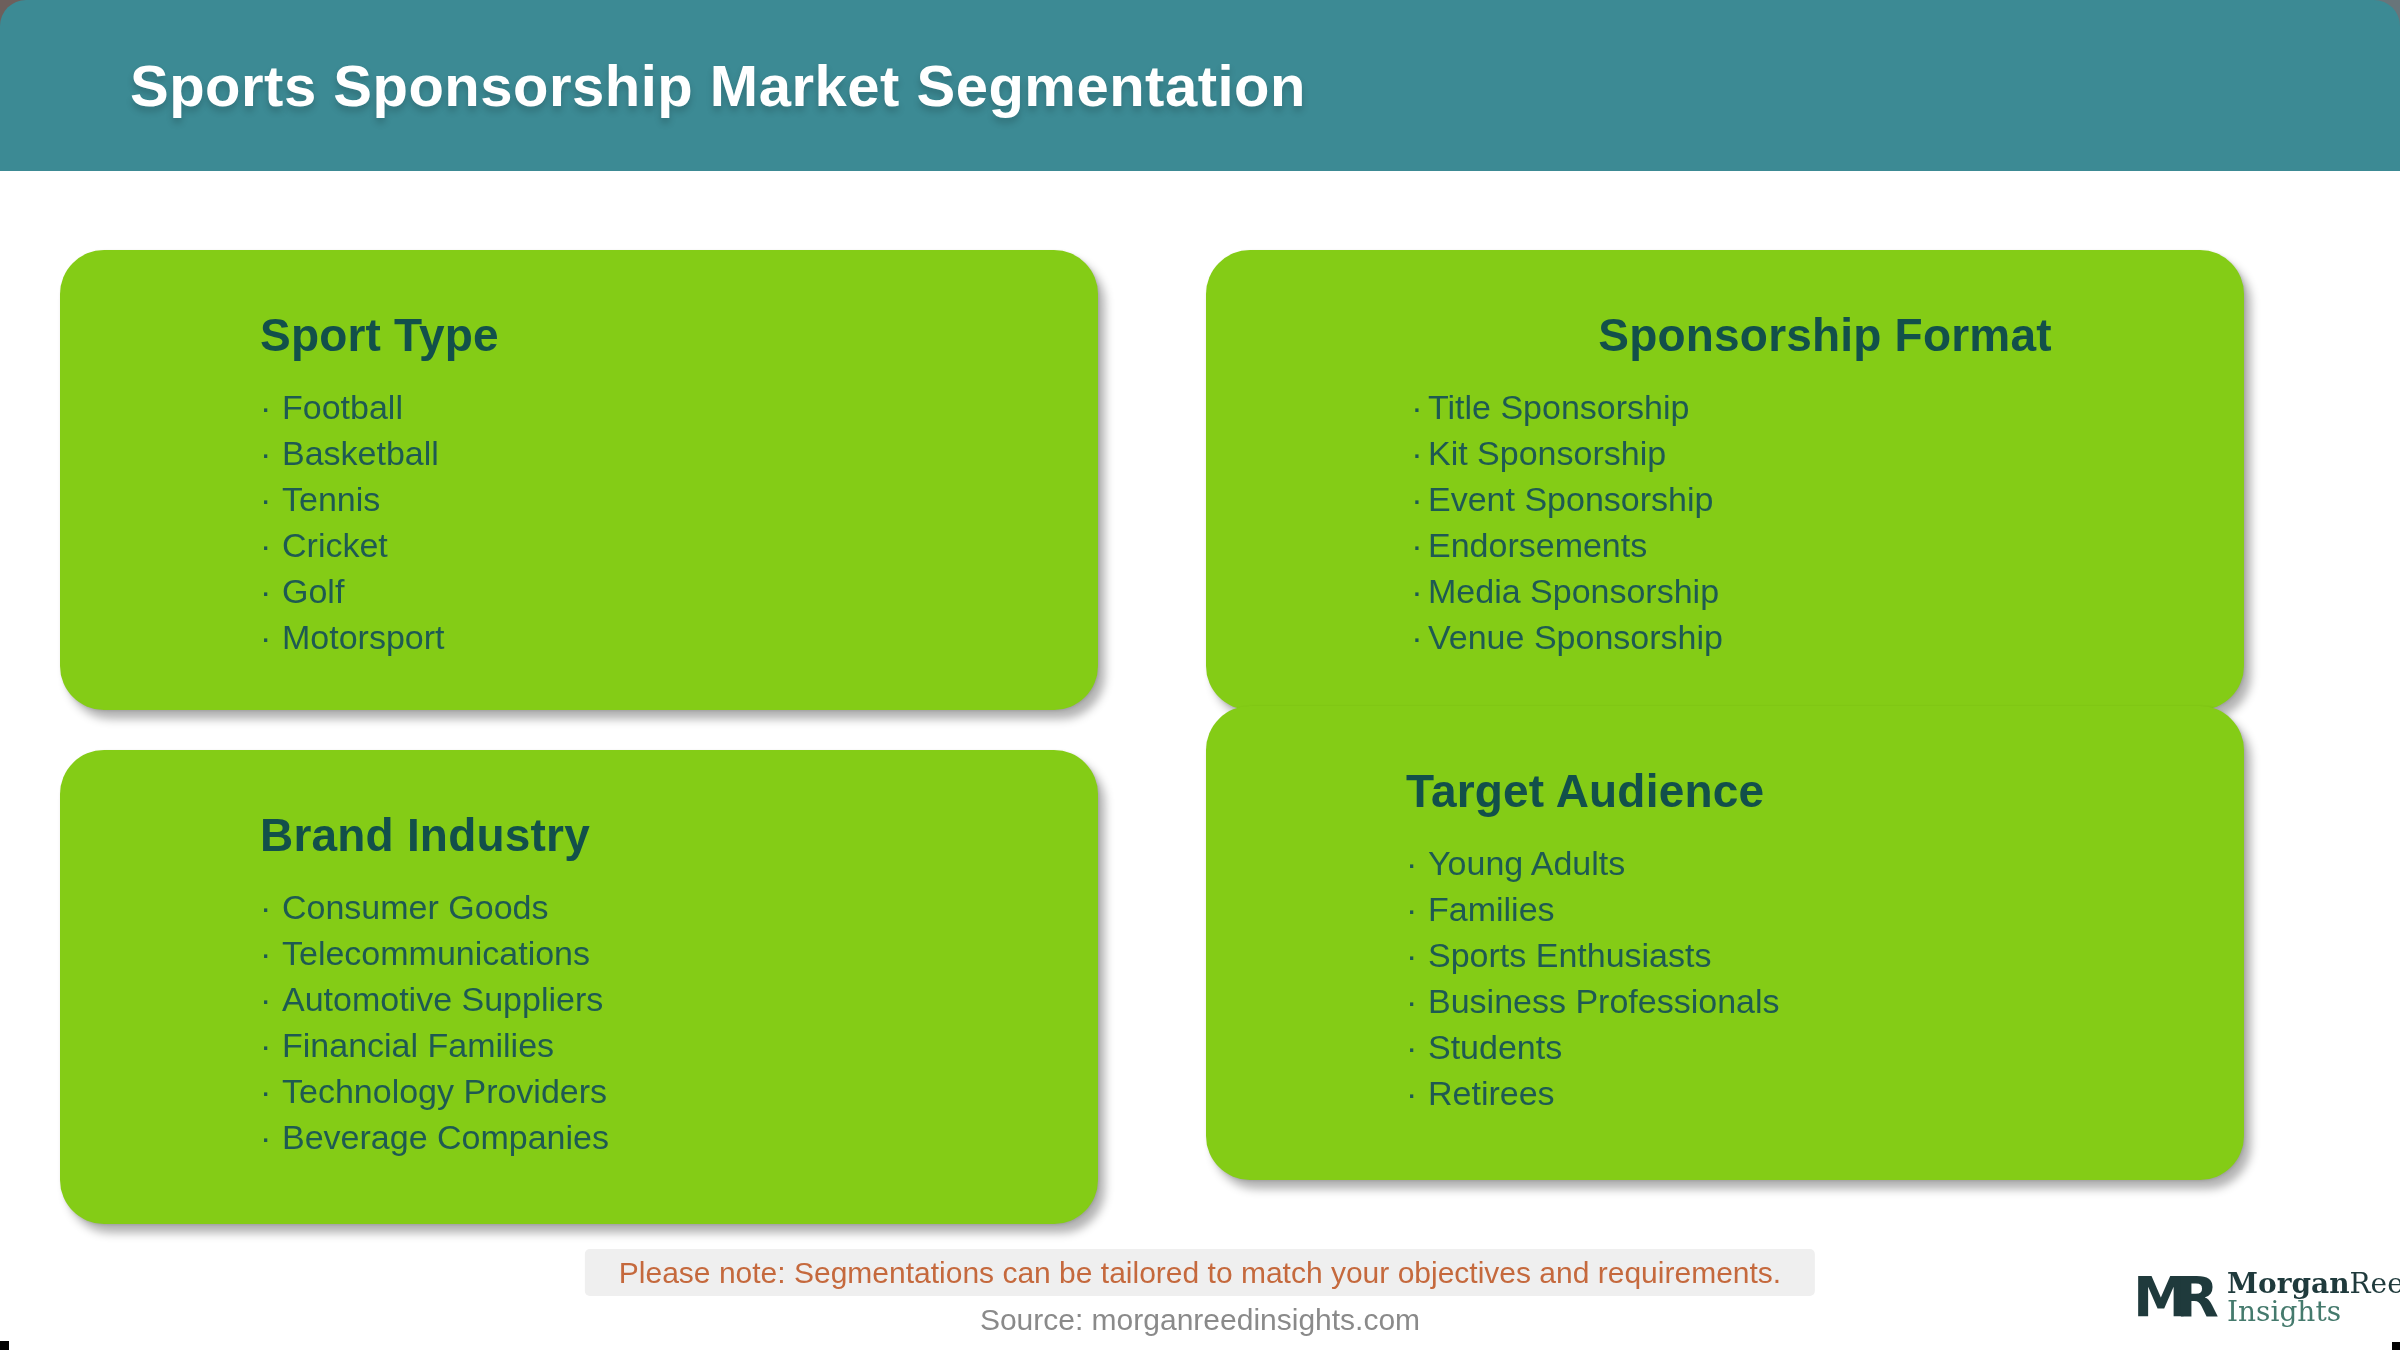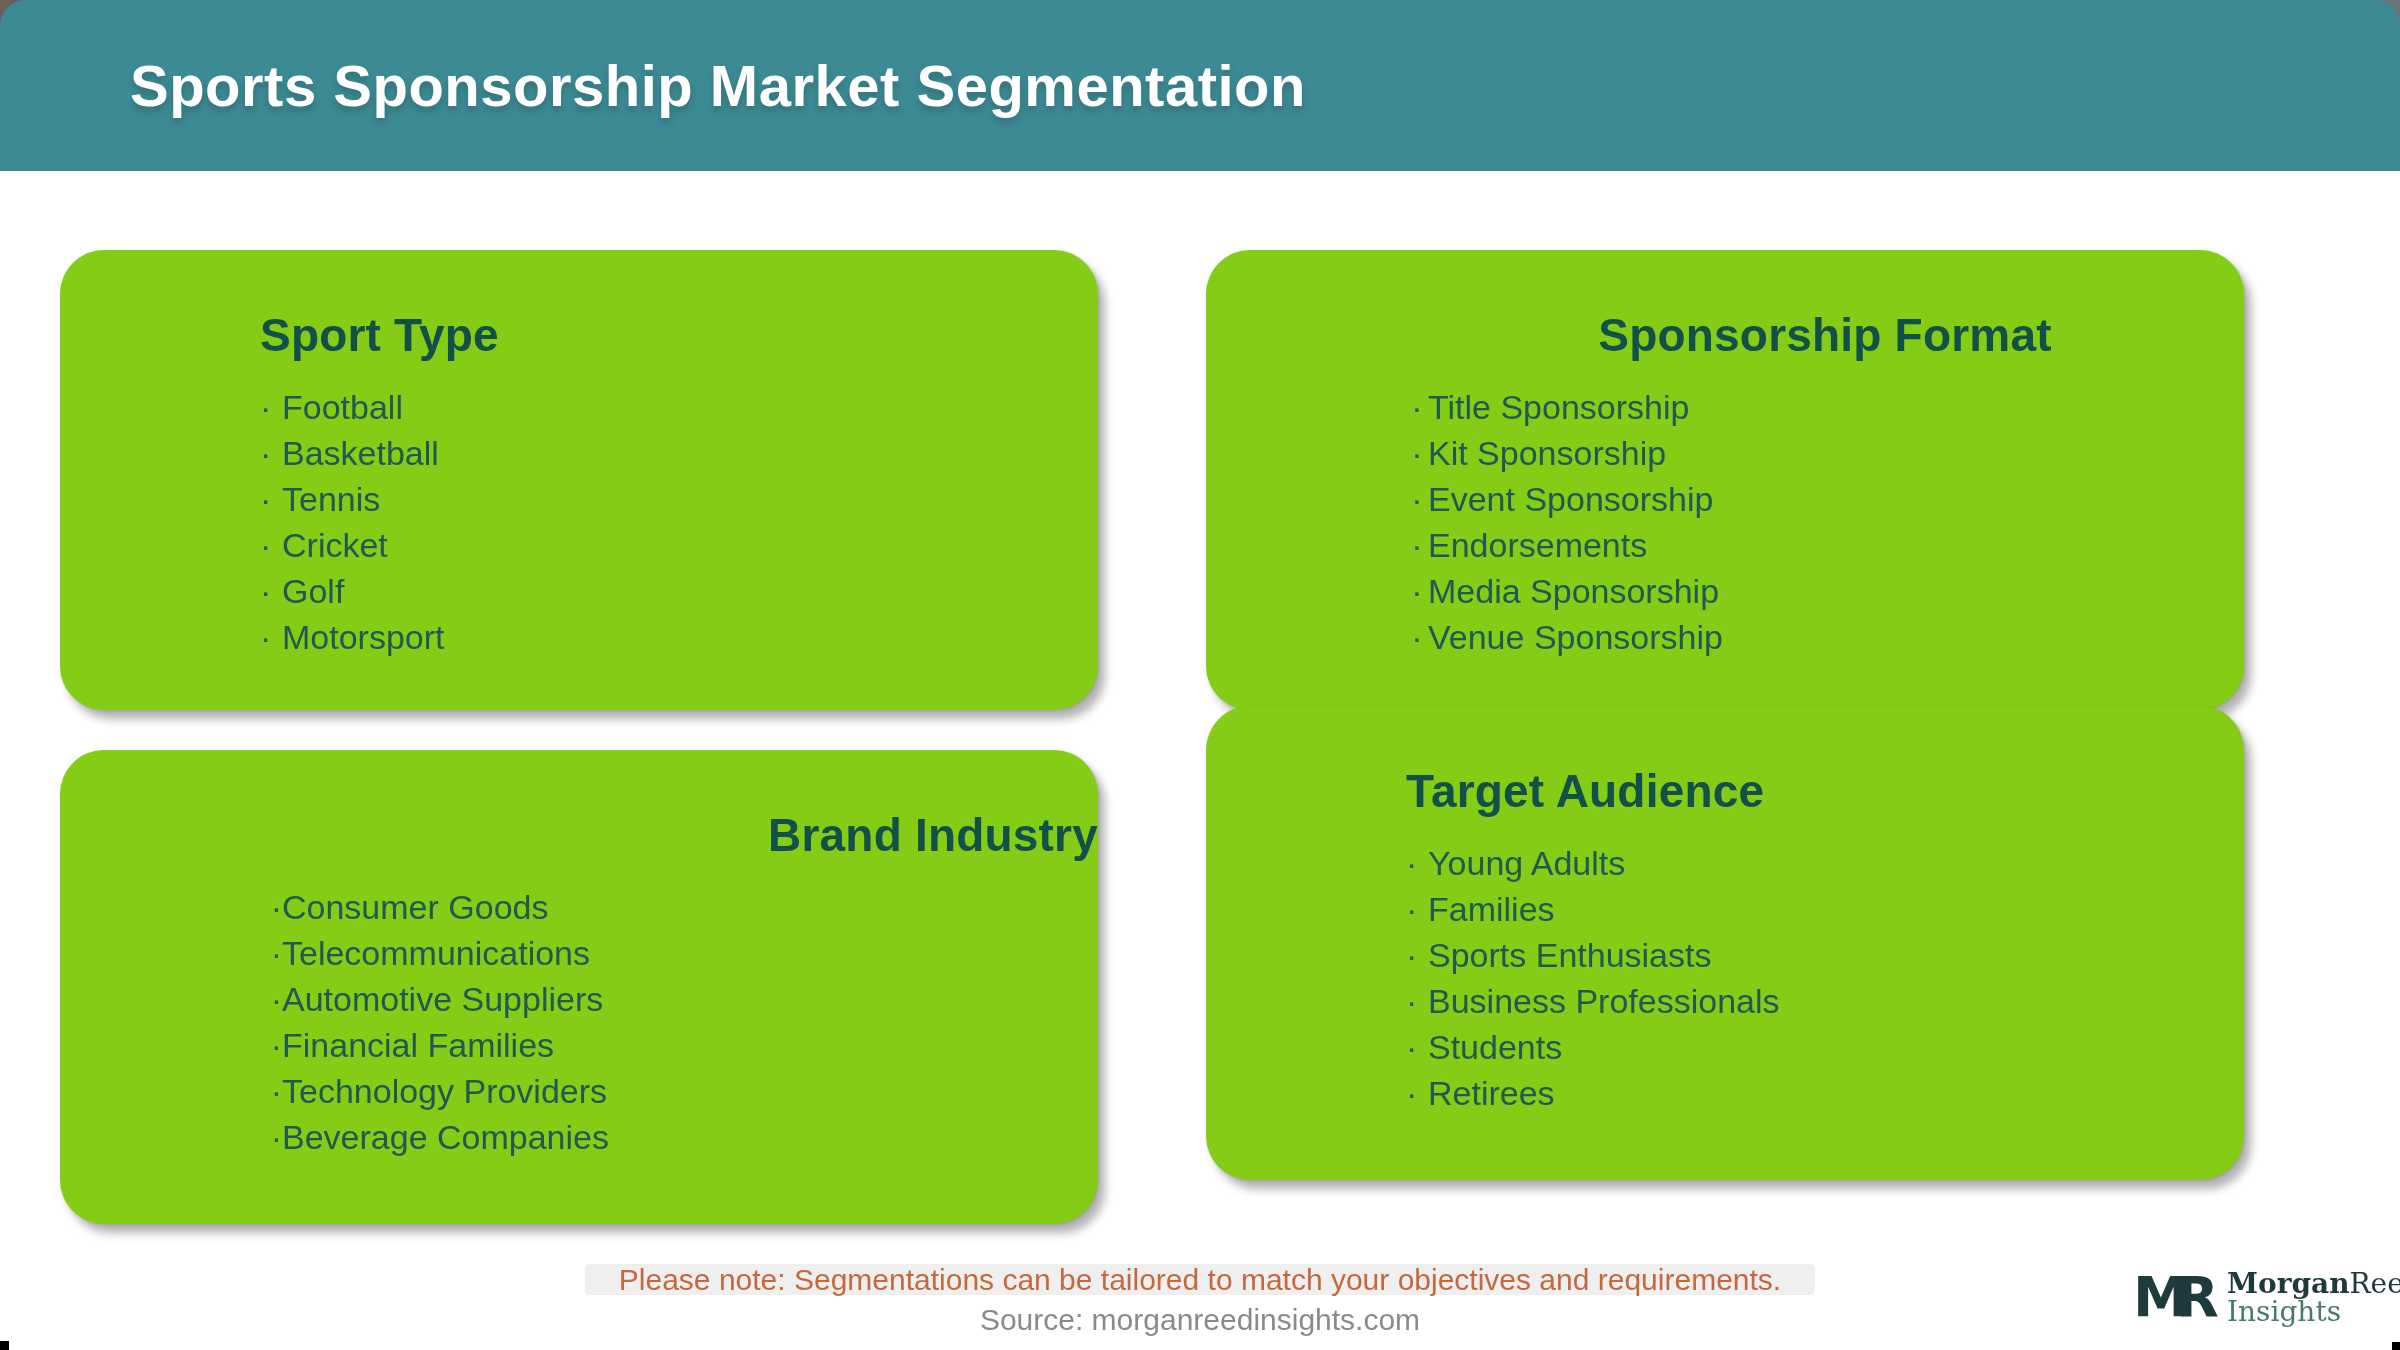--- a/index.html
+++ b/index.html
@@ -42,21 +42,21 @@
   .card {
     position: absolute;
     width: 1038px;
     background: #84cc16;
     border-radius: 44px;
     box-shadow: 7px 9px 10px rgba(0,0,0,0.30), 1px 1px 3px rgba(0,0,0,0.12);
     z-index: 1;
   }
   .c1 { left: 60px;   top: 250px; height: 460px; }
   .c2 { left: 1206px; top: 250px; height: 460px; text-align: center; }
-  .c3 { left: 60px;   top: 750px; height: 474px; text-align: right; }
+  .c3 { left: 60px;   top: 750px; height: 474px; }
   .c4 { left: 1206px; top: 706px; height: 474px; }
 
   .card h2 {
     margin: 58px 0 0 200px;
     font-size: 46px;
     font-weight: bold;
     color: #12504A;
     letter-spacing: 0.2px;
   }
   .card ul {
@@ -74,29 +74,28 @@
     width: 22px;
     font-size: 34px;
     color: #1E5A52;
   }
 
   .note {
     position: absolute;
     top: 1249px;
     left: 50%;
     transform: translateX(-50%);
-    height: 31px;
+    height: 47px;
     background: #EFEFEF;
     border-radius: 5px;
     display: flex;
     align-items: center;
     padding: 0 34px;
     white-space: nowrap;
     z-index: 1;
-    margin-top: 15px;
   }
   .note span {
     font-size: 30px;
     color: #C5693D;
   }
 
   .source {
     position: absolute;
     top: 1303px;
     left: 0;

